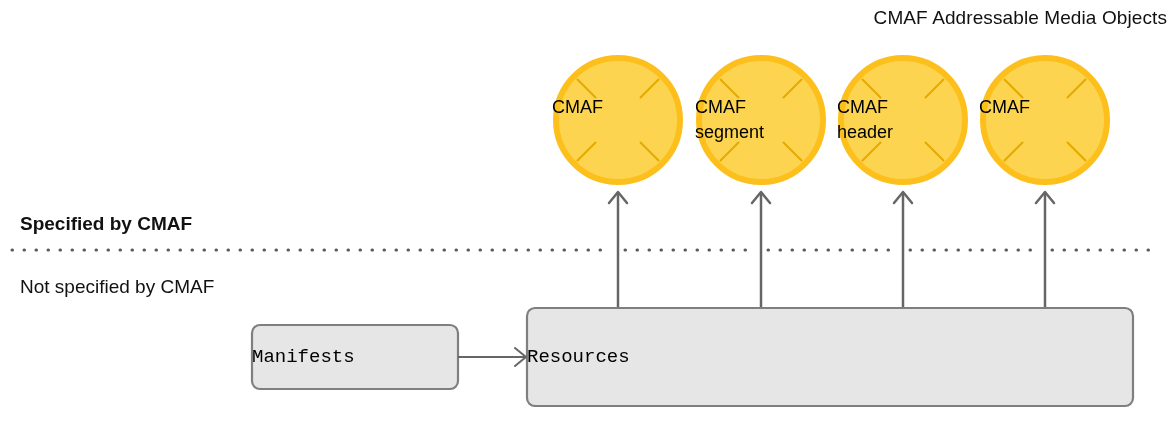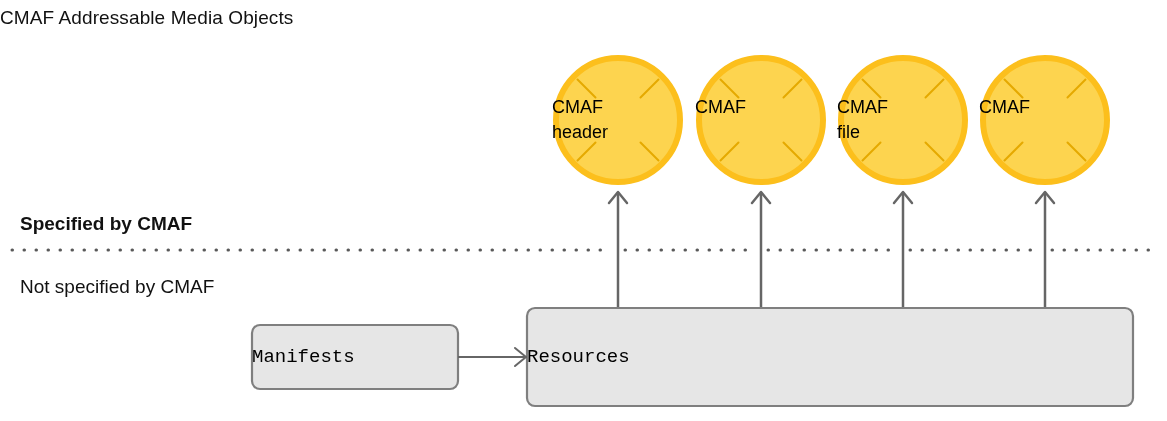--- a/index.html
+++ b/index.html
@@ -15,21 +15,21 @@
     font-family: "Liberation Sans", sans-serif;
     color: #000000;
   }
 
   
   #diagram-title {
     position: absolute;
     left: 0;
     top: 6px;
     width: 1167px;
-    text-align: left;
+    text-align: right;
     font-size: 19px;
     line-height: 24px;
     color: #111111;
     letter-spacing: 0.1px;
   }
 
   
   #diagram-canvas {
     position: absolute;
     left: 0;
@@ -164,30 +164,30 @@
         <line x1="1085.5" y1="79.5" x2="1067.5" y2="97.5"></line>
         <line x1="1004.5" y1="160.5" x2="1022.5" y2="142.5"></line>
         <line x1="1085.5" y1="160.5" x2="1067.5" y2="142.5"></line>
       </g>
     </g>
   </g>
 </svg>
 
 <div class="media-object-label" style="left:552px; top:95px;">
   <span>CMAF</span>
-  <span class="line2">header</span>
 </div>
 
 <div class="media-object-label" style="left:695px; top:95px;">
   <span>CMAF</span>
+  <span class="line2">segment</span>
 </div>
 
 <div class="media-object-label" style="left:837px; top:95px;">
   <span>CMAF</span>
-  <span class="line2">file</span>
+  <span class="line2">header</span>
 </div>
 
 <div class="media-object-label" style="left:979px; top:95px;">
   <span>CMAF</span>
 </div>
 
 <div class="zone-label" id="zone-label-specified">Specified by CMAF</div>
 
 <div class="zone-label" id="zone-label-unspecified">Not specified by CMAF</div>
 

